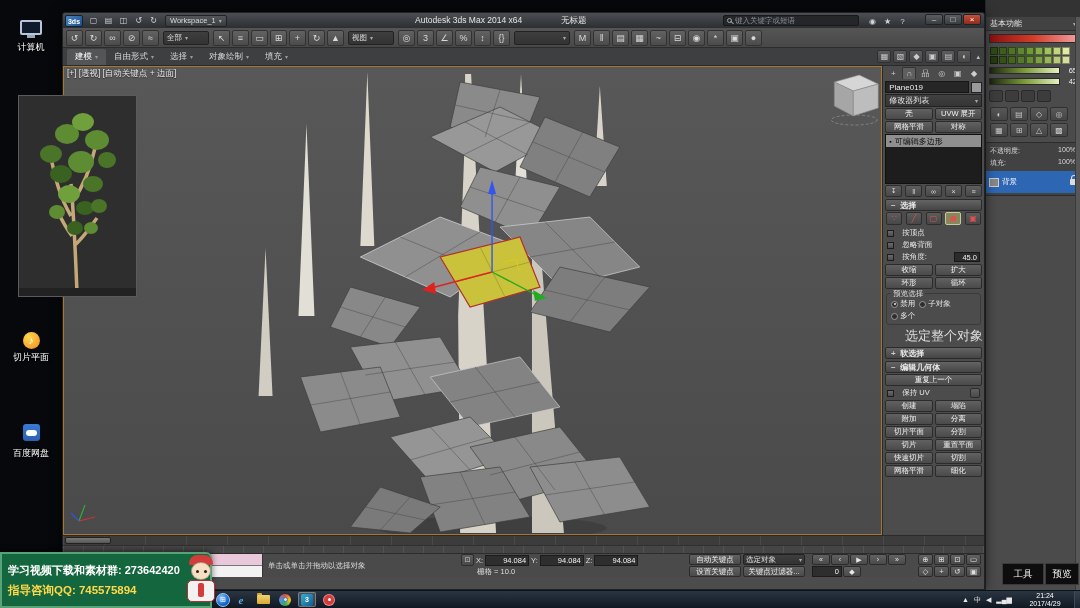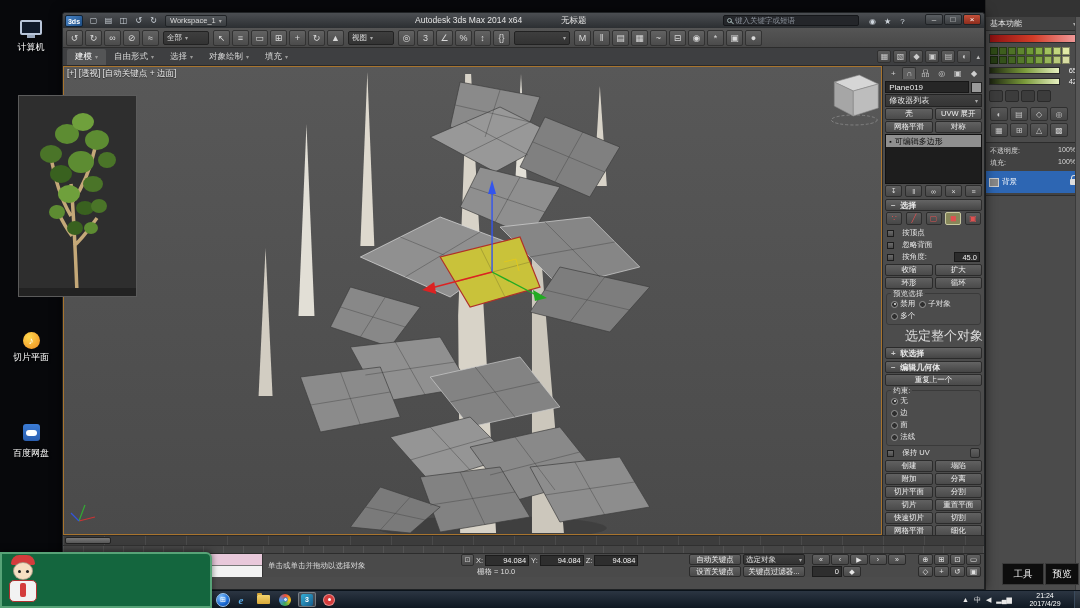--- a/index.html
+++ b/index.html
@@ -608,42 +608,20 @@
           <span>软选择</span>
         </div>
 
       <div class="rhead">
           <span class="rtog">−</span>
           <span>编辑几何体</span>
         </div>
       <div class="pair" style="display:flex;margin:1px">
           <span class="pbtn">重复上一个</span>
         </div>
-      <div class="pgroup">
-        <div class="pgroup-title">约束:</div>
-        <div class="radios">
-
-        <span class="radio active" style="width:42px">
-              <i class="rdot"></i>
-              <em>无</em>
-            </span>
-            <span class="radio" style="width:42px">
-              <i class="rdot"></i>
-              <em>边</em>
-            </span>
-            <span class="radio" style="width:42px">
-              <i class="rdot"></i>
-              <em>面</em>
-            </span>
-            <span class="radio" style="width:42px">
-              <i class="rdot"></i>
-              <em>法线</em>
-            </span>
-          </div>
-      </div>
       <div class="chk">
           <span class="box"></span>
           <span>保持 UV</span>
           <span class="sq" style="margin-left:auto"></span>
         </div>
       <div class="pairs">
 
       <div class="pair">
             <span class="pbtn">创建</span>
             <span class="pbtn">塌陷</span>
@@ -818,20 +796,24 @@
       <span class="lock"></span>
     </div>
   </div>
   <div class="ps-scroll"></div>
 </div>
 
 <div class="rec-btn" style="left:1002px;width:42px">工具</div>
 <div class="rec-btn" style="left:1045px;width:34px">预览</div>
 
 <div class="banner">
+  <div class="banner-text">
+    <p class="b1">学习视频下载和素材群: 273642420</p>
+    <p class="b2">指导咨询QQ: 745575894</p>
+  </div>
   <div class="mascot">
     <span class="m-hat"></span>
       <span class="m-head"></span>
       <span class="m-body"></span>
   </div>
 </div>
 
 <div class="taskbar">
   <span class="start">⊞</span>
   <span class="tb-ico">

